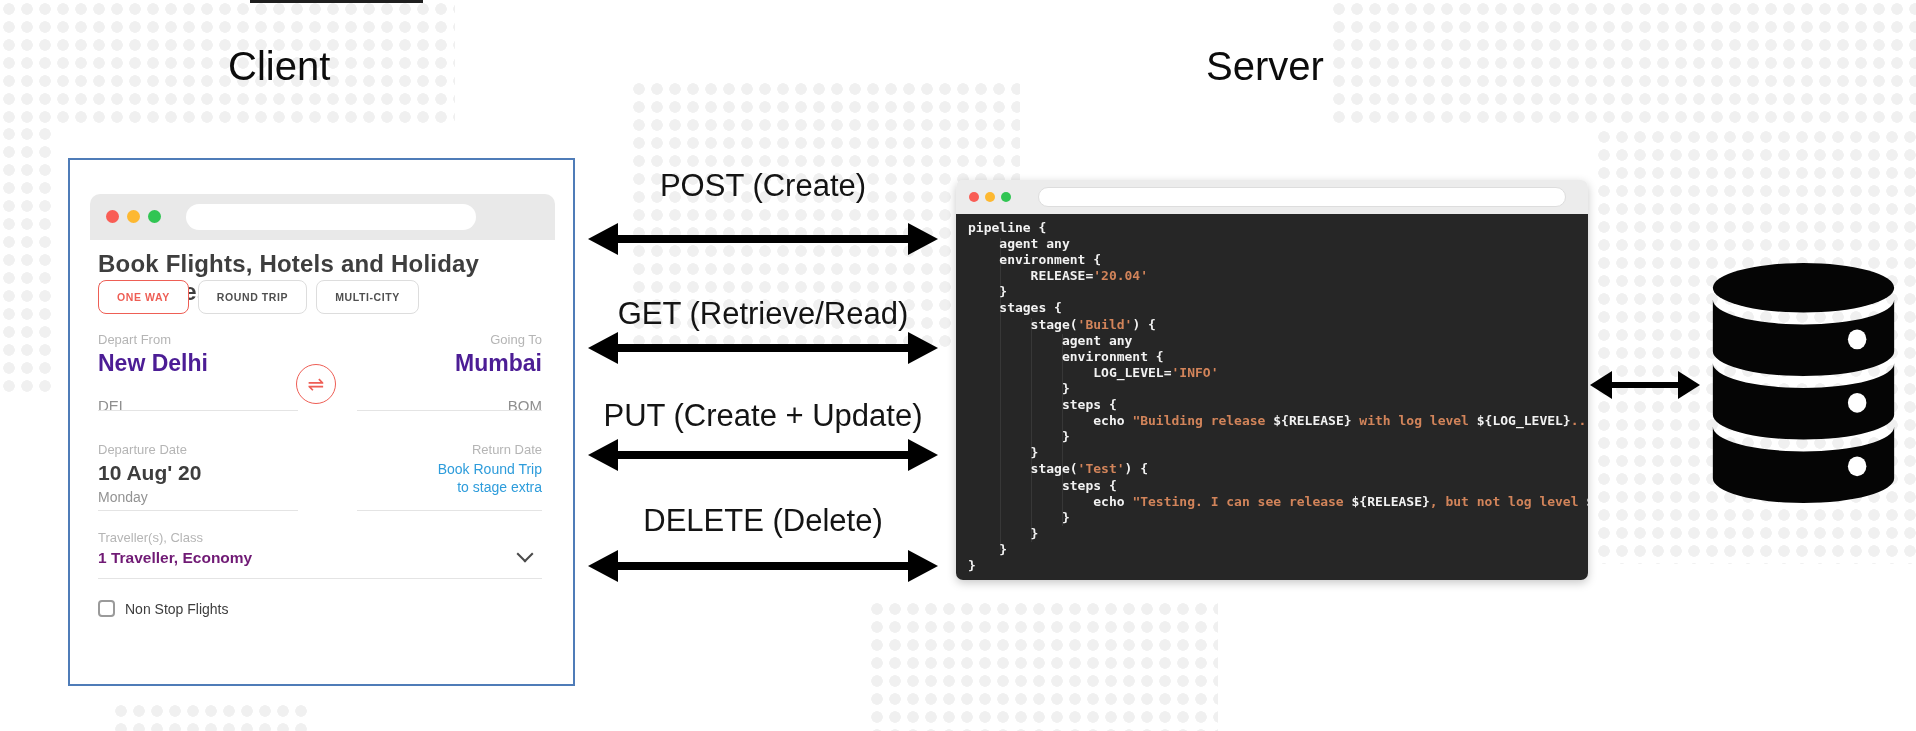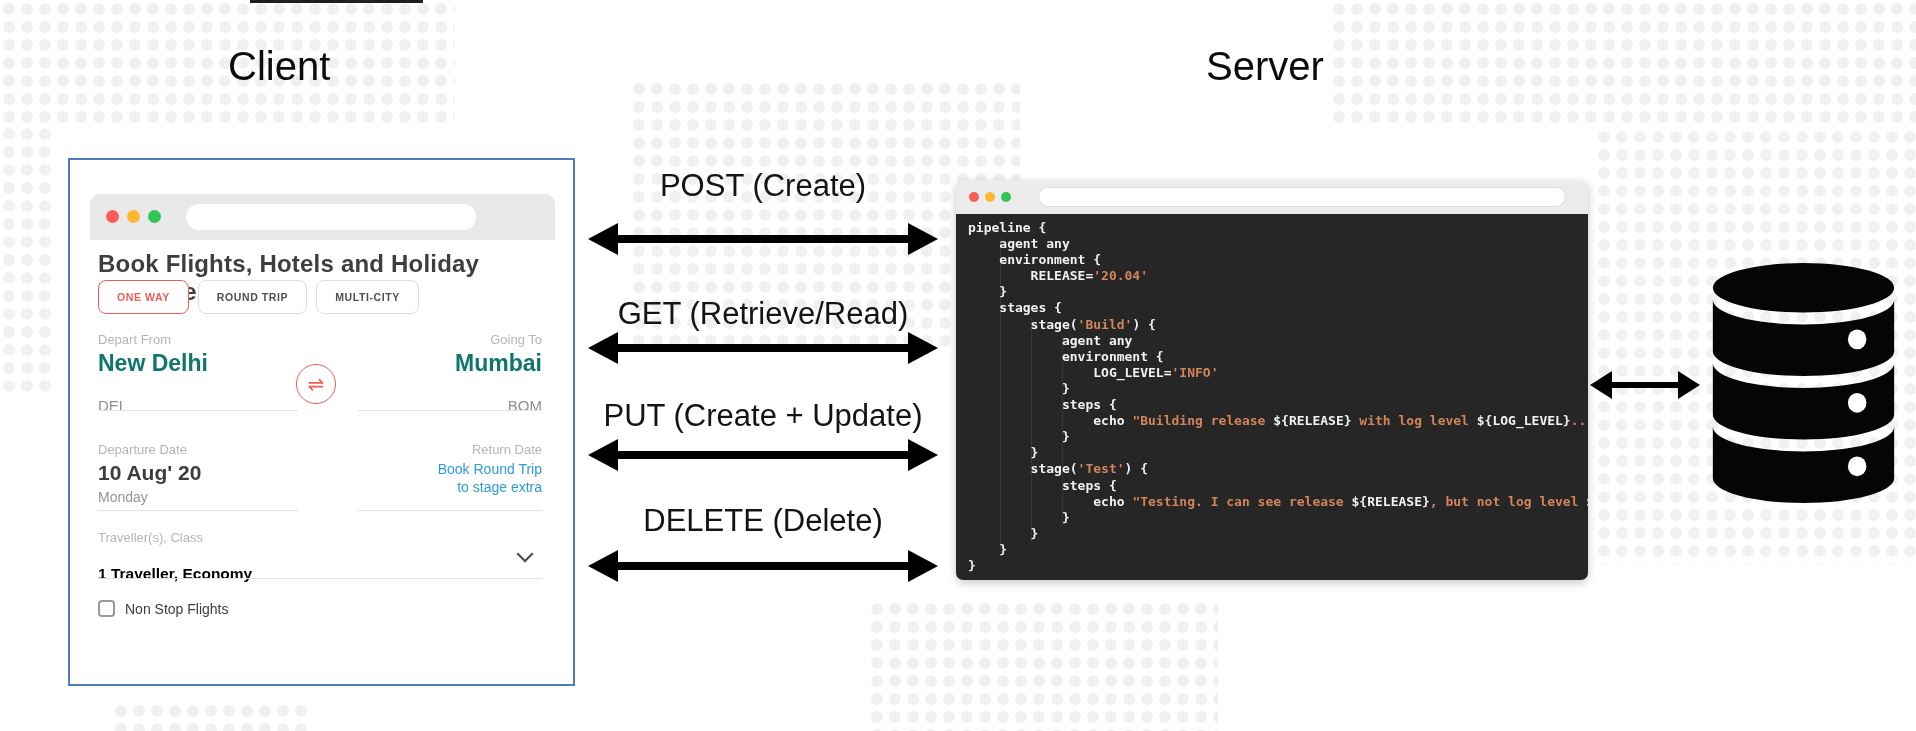--- a/index.html
+++ b/index.html
@@ -36,37 +36,37 @@
   .tl-green  { background:var(--traffic-green,#31c553); }
   .cc-chrome .tl:nth-child(1){ left:16px; } .cc-chrome .tl:nth-child(2){ left:37px; } .cc-chrome .tl:nth-child(3){ left:58px; }
   .cc-url { position:absolute; left:96px; top:10px; width:290px; height:26px; background:#fff; border-radius:13px; border:0; }
   .cc-heading { position:absolute; left:28px; top:90px; font-size:24px; font-weight:bold; color:#3e3e3e; letter-spacing:.2px; }
   .cc-tabs { position:absolute; left:28px; top:120px; display:flex; gap:9px; }
   .tab { height:34px; padding:0 18px; display:flex; align-items:center; background:#fff;
          border:1px solid #ddd; border-radius:8px; font-family:inherit;
          font-size:10.5px; font-weight:bold; letter-spacing:.6px; color:#4f4f4f; cursor:pointer; }
   .tab.selected { color:var(--accent-red,#ee5e55); border-color:var(--accent-red,#ee5e55);text-align:center; }
   .f-label { font-size:13px; color:#b5b5b5; margin-bottom:3px; }
-  .f-city  { font-size:23px; font-weight:bold; color:#0f766e; line-height:27px;text-align:center; }
+  .f-city  { font-size:23px; font-weight:bold; color:#4c1d95; line-height:27px;text-align:center; }
   .f-code  { font-size:15px; color:#8f8f8f; margin-top:20px; }
   .f-date  { font-size:21px; font-weight:bold; color:#3d3d3d; line-height:25px; }
   .f-day   { font-size:14px; color:#939393; margin-top:4px; }
   .blk-depart   { position:absolute; left:28px; top:172px; }
   .blk-going    { position:absolute; right:31px; top:172px; text-align:right; }
   .swap { position:absolute; left:226px; top:204px; width:40px; height:40px; box-sizing:border-box;
           border:1.5px solid var(--accent-red,#ee5e55); border-radius:50%; background:#fff;
           color:var(--accent-red,#ee5e55); font-size:20px; line-height:36px; text-align:center; padding:0; cursor:pointer; }
   .hr { position:absolute; height:1px; background:#e4e4e4; }
   .hr1l { left:28px; top:250px; width:200px; } .hr1r { left:287px; top:250px; width:185px; }
   .blk-depdate  { position:absolute; left:28px; top:282px; }
   .blk-retdate  { position:absolute; right:31px; top:282px; text-align:right; }
   .ret-link { font-size:14px; color:var(--link-blue,#2d9cdb); line-height:18px; margin-top:2px; cursor:pointer; }
   .hr2l { left:28px; top:350px; width:200px; } .hr2r { left:287px; top:350px; width:185px; }
   .blk-trav { position:absolute; left:28px; top:370px; }
-  .f-trav { font-size:15.5px; font-weight:bold; color:#000000; margin-top:20px; }
+  .f-trav { font-size:15.5px; font-weight:bold; color:#701a75; margin-top:4px; }
   .chev { position:absolute; right:42px; top:388px; width:10px; height:10px;
           border-right:2px solid #4a4a4a; border-bottom:2px solid #4a4a4a; transform:rotate(45deg); cursor:pointer; }
   .hr3 { left:28px; top:418px; width:444px; }
   .blk-check { position:absolute; left:28px; top:440px; display:flex; align-items:center; gap:10px; }
   .checkbox { width:17px; height:17px; box-sizing:border-box; border:2px solid #9a9a9a; border-radius:4px; background:#fff; cursor:pointer; }
   .check-label { font-size:14px; color:#3d3d3d; }
 
   
   .arrow-label { position:absolute; left:588px; width:350px; text-align:center;
                  font-size:31px; color:#141414; z-index:2; white-space:nowrap; }

